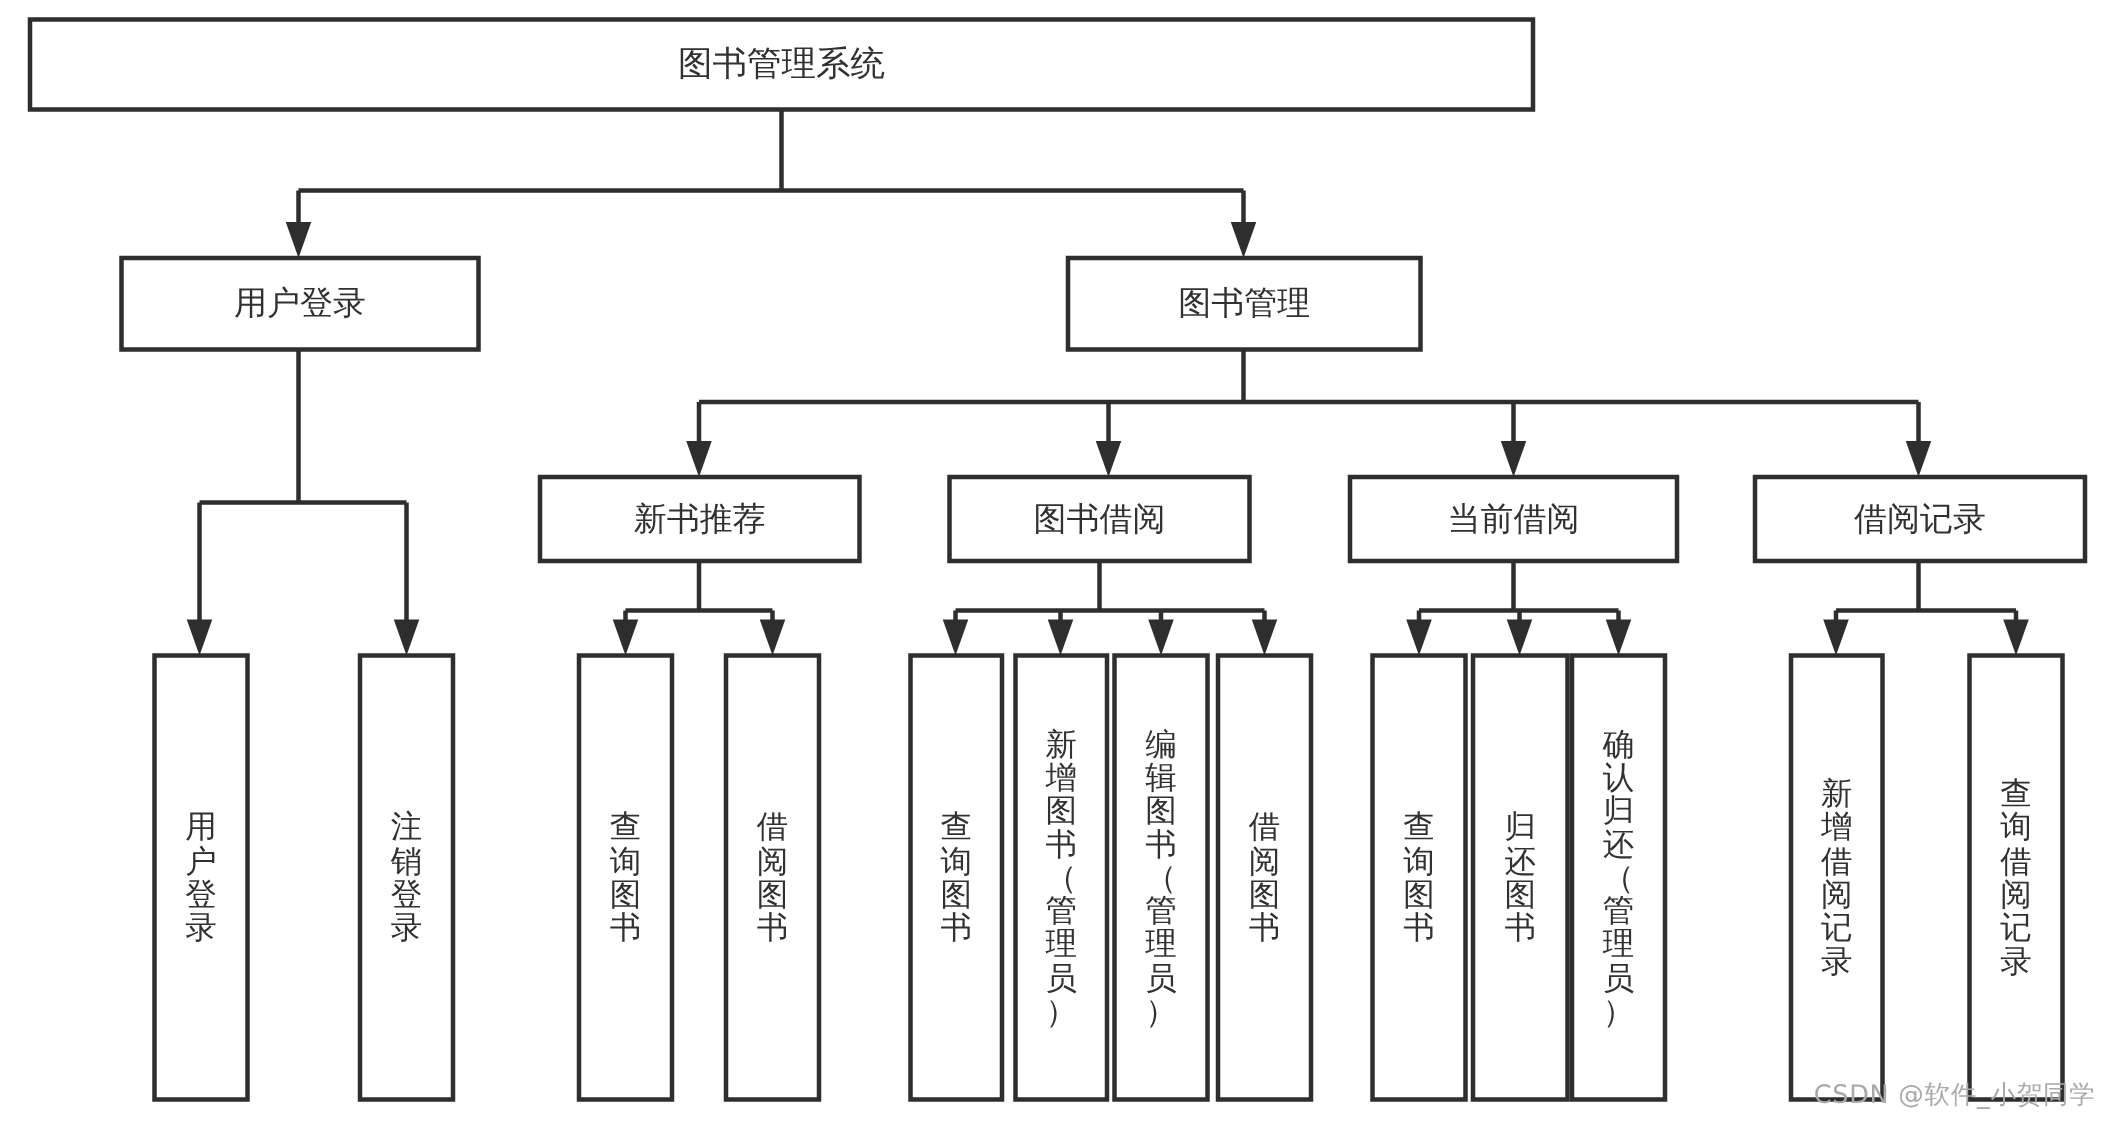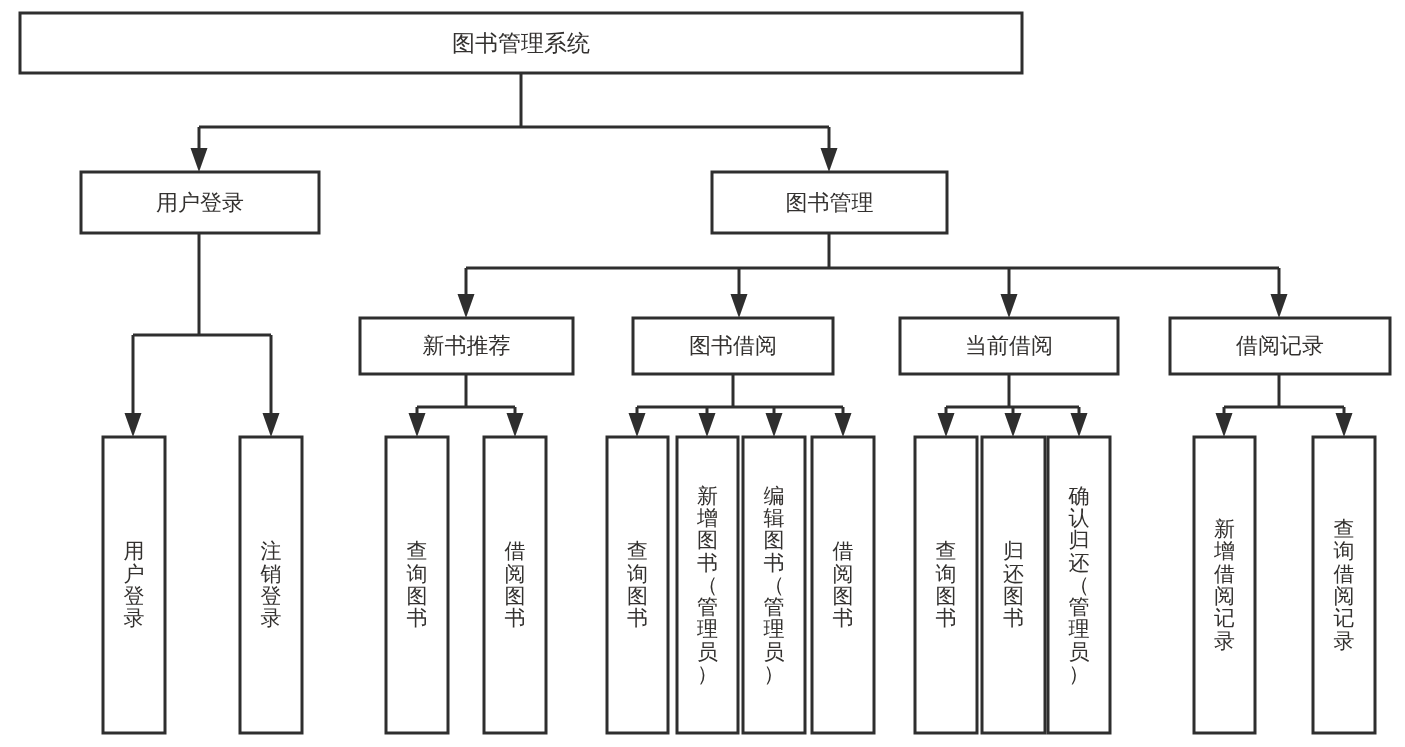--- a/index.html
+++ b/index.html
@@ -217,13 +217,14 @@
       <div class="vlabel" style="left: 677px; top: 437px; width: 61px; height: 296px;"><span>新</span><span>增</span><span>图</span><span>书</span><span>（</span><span>管</span><span>理</span><span>员</span><span>）</span></div>
       <div class="vlabel" style="left: 743px; top: 437px; width: 62px; height: 296px;"><span>编</span><span>辑</span><span>图</span><span>书</span><span>（</span><span>管</span><span>理</span><span>员</span><span>）</span></div>
       <div class="vlabel" style="left: 812px; top: 437px; width: 62px; height: 296px;"><span>借</span><span>阅</span><span>图</span><span>书</span></div>
       <div class="vlabel" style="left: 915px; top: 437px; width: 62px; height: 296px;"><span>查</span><span>询</span><span>图</span><span>书</span></div>
       <div class="vlabel" style="left: 982px; top: 437px; width: 63px; height: 296px;"><span>归</span><span>还</span><span>图</span><span>书</span></div>
       <div class="vlabel" style="left: 1048px; top: 437px; width: 62px; height: 296px;"><span>确</span><span>认</span><span>归</span><span>还</span><span>（</span><span>管</span><span>理</span><span>员</span><span>）</span></div>
       <div class="vlabel" style="left: 1194px; top: 437px; width: 61px; height: 296px;"><span>新</span><span>增</span><span>借</span><span>阅</span><span>记</span><span>录</span></div>
       <div class="vlabel" style="left: 1313px; top: 437px; width: 62px; height: 296px;"><span>查</span><span>询</span><span>借</span><span>阅</span><span>记</span><span>录</span></div>
     </div>
 
+  <div id="watermark">CSDN @软件_小贺同学</div>
 </div>
 
 </body></html>

